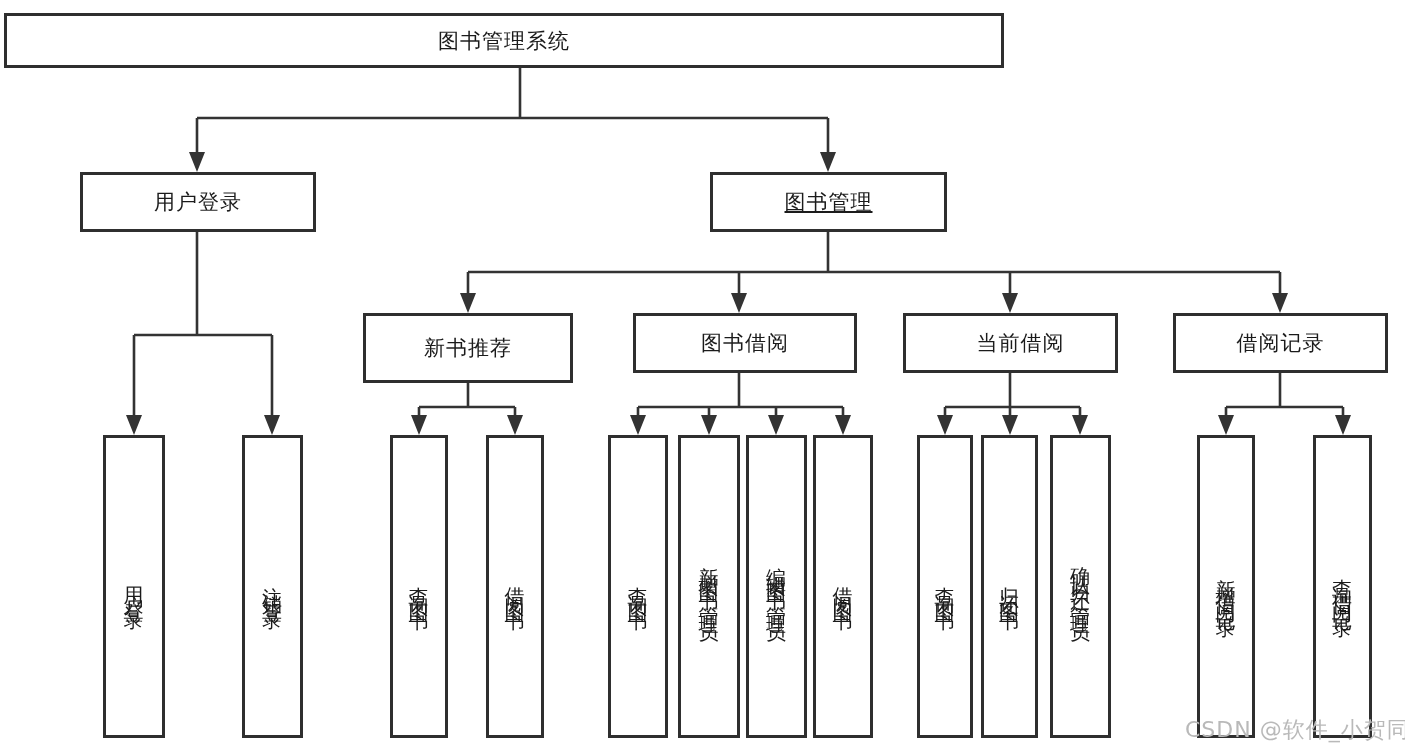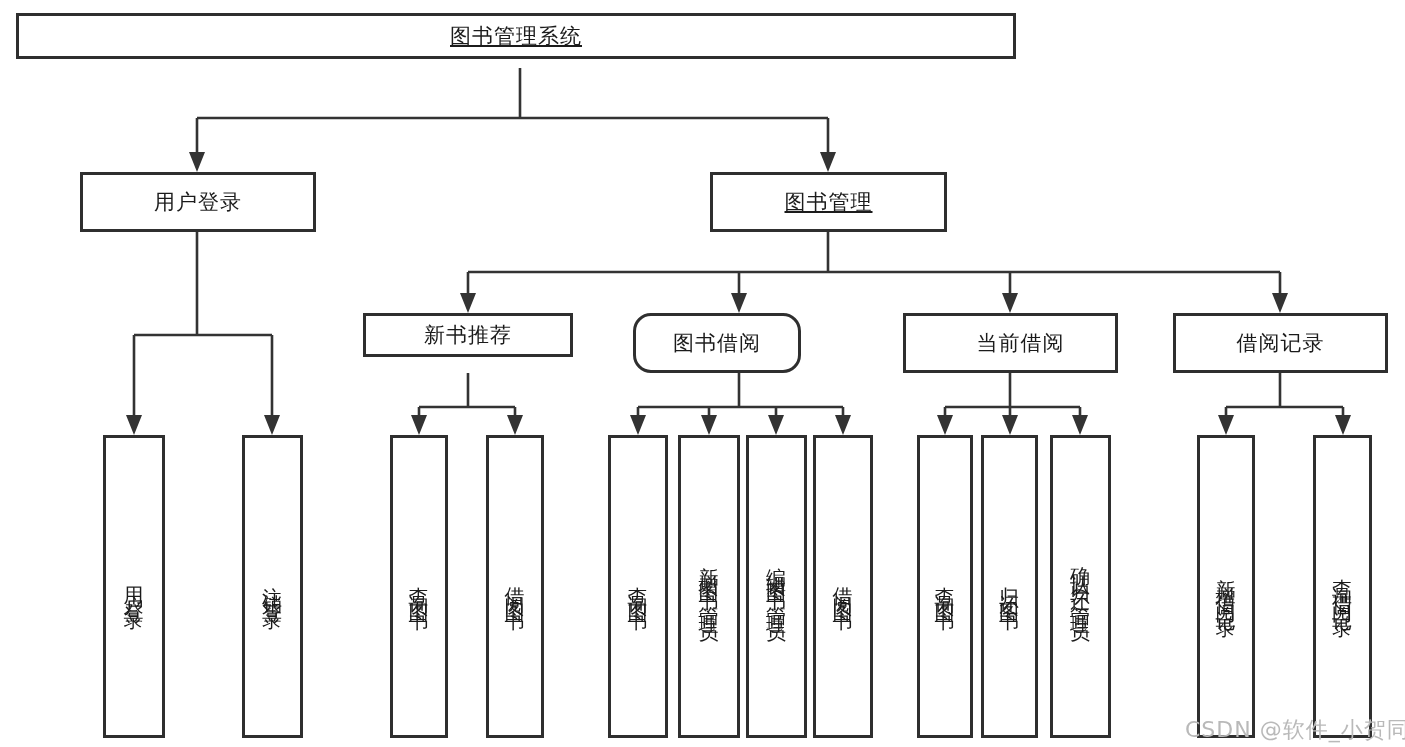--- a/index.html
+++ b/index.html
@@ -63,33 +63,33 @@
 </style>
 </head>
 <body>
 
 <div id="canvas">
   <svg id="connector-layer" viewBox="0 0 1405 747" xmlns="http://www.w3.org/2000/svg">
       <path d="M 520 68 L 520 118 M 197 118 L 828 118 M 197 118 L 197 154 M 828 118 L 828 154 M 197 232 L 197 335 M 134 335 L 272 335 M 134 335 L 134 417 M 272 335 L 272 417 M 828 232 L 828 272 M 468 272 L 1280 272 M 468 272 L 468 295 M 739 272 L 739 295 M 1010 272 L 1010 295 M 1280 272 L 1280 295 M 468 373 L 468 407 M 419 407 L 515 407 M 419 407 L 419 417 M 515 407 L 515 417 M 739 373 L 739 407 M 638 407 L 843 407 M 638 407 L 638 417 M 709 407 L 709 417 M 776 407 L 776 417 M 843 407 L 843 417 M 1010 373 L 1010 407 M 945 407 L 1080 407 M 945 407 L 945 417 M 1010 407 L 1010 417 M 1080 407 L 1080 417 M 1280 373 L 1280 407 M 1226 407 L 1343 407 M 1226 407 L 1226 417 M 1343 407 L 1343 417 " fill="none" stroke="#333333" stroke-width="2.6"></path>
       <path d="M 197 172 L 189 152 L 205 152 Z M 828 172 L 820 152 L 836 152 Z M 134 435 L 126 415 L 142 415 Z M 272 435 L 264 415 L 280 415 Z M 468 313 L 460 293 L 476 293 Z M 739 313 L 731 293 L 747 293 Z M 1010 313 L 1002 293 L 1018 293 Z M 1280 313 L 1272 293 L 1288 293 Z M 419 435 L 411 415 L 427 415 Z M 515 435 L 507 415 L 523 415 Z M 638 435 L 630 415 L 646 415 Z M 709 435 L 701 415 L 717 415 Z M 776 435 L 768 415 L 784 415 Z M 843 435 L 835 415 L 851 415 Z M 945 435 L 937 415 L 953 415 Z M 1010 435 L 1002 415 L 1018 415 Z M 1080 435 L 1072 415 L 1088 415 Z M 1226 435 L 1218 415 L 1234 415 Z M 1343 435 L 1335 415 L 1351 415 Z " fill="#333333" stroke="none"></path>
     </svg>
   <div id="node-layer">
-      <div class="node h" style="left: 16px; top: 13px; width: 1000px; height: 46px; text-decoration: underline;">
+      <div class="node h" style="left: 4px; top: 13px; width: 1000px; height: 55px;">
         <span class="label">图书管理系统</span>
       </div>
       <div class="node h" style="left: 80px; top: 172px; width: 236px; height: 60px;">
         <span class="label">用户登录</span>
       </div>
       <div class="node h" style="left: 710px; top: 172px; width: 237px; height: 60px; text-decoration: underline;">
         <span class="label">图书管理</span>
       </div>
-      <div class="node h" style="left: 363px; top: 313px; width: 210px; height: 44px;">
+      <div class="node h" style="left: 363px; top: 313px; width: 210px; height: 70px;">
         <span class="label">新书推荐</span>
       </div>
-      <div class="node h" style="left: 633px; top: 313px; width: 168px; height: 60px; border-radius: 18px;">
+      <div class="node h" style="left: 633px; top: 313px; width: 224px; height: 60px;">
         <span class="label">图书借阅</span>
       </div>
       <div class="node h" style="left: 903px; top: 313px; width: 215px; height: 60px; padding-left: 20px;">
         <span class="label">当前借阅</span>
       </div>
       <div class="node h" style="left: 1173px; top: 313px; width: 215px; height: 60px;">
         <span class="label">借阅记录</span>
       </div>
       <div class="node v" style="left: 103px; top: 435px; width: 62px; height: 303px;">
         <span class="label">用户登录</span>

